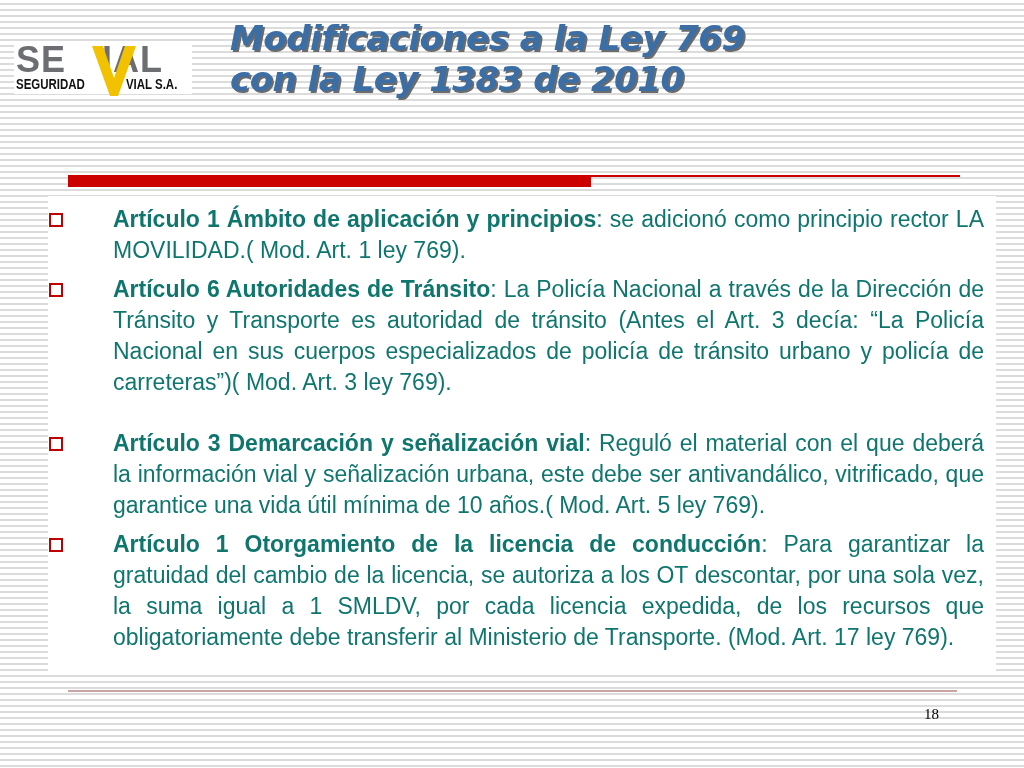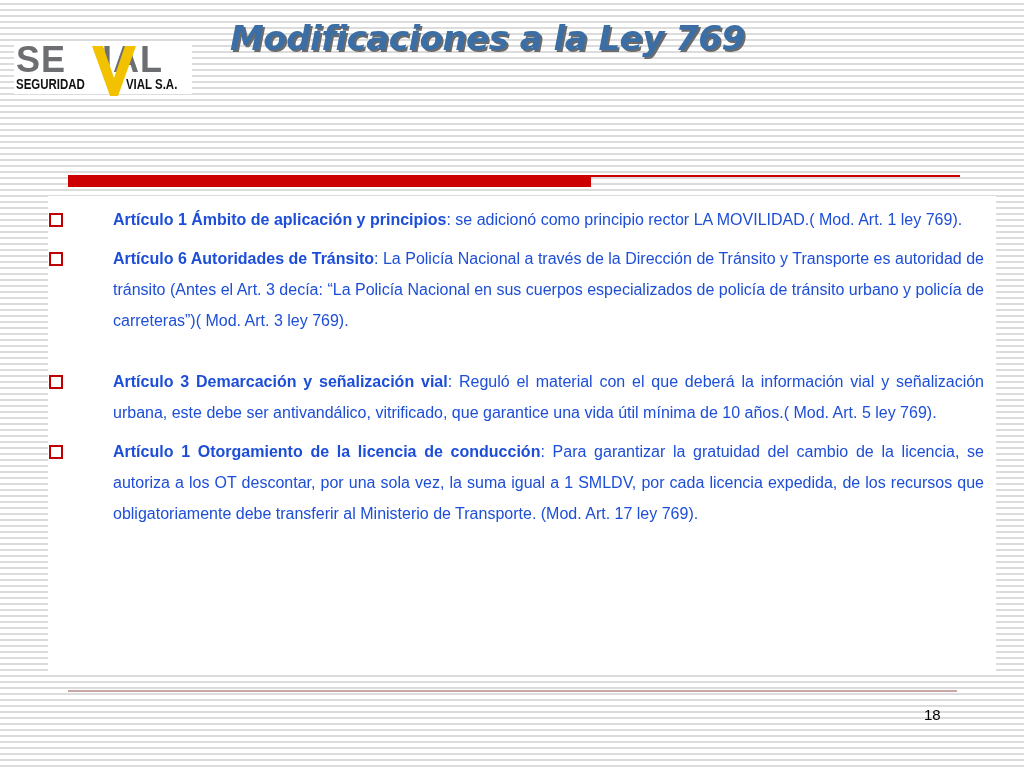--- a/index.html
+++ b/index.html
@@ -96,23 +96,23 @@
       position: absolute;
       left: 0; top: 8px;
       width: 948px;
     }
     .bullet {
       position: relative;
       padding-left: 33px;
       padding-right: 12px;
       margin-bottom: 8px;
       font-family: "Liberation Sans", sans-serif;
-      font-size: 16px;
+      font-size: 23px;
       line-height: 31px;
-      color: #1d4ed8;
+      color: #0f766e;
       text-align: justify;
     }
     .bullet-box {
       position: absolute;
       left: -14px; top: 9px;
       width: 14px; height: 14px;
       border: 2px solid #c00000;
       background: #ffffff;
     }
     .bullet-text b { font-weight: bold; }
@@ -120,21 +120,21 @@
     
     .bottom-line {
       position: absolute;
       left: 68px; top: 690px;
       width: 889px; height: 1.5px;
       background: #c9a6a6;
     }
     .page-number {
       position: absolute;
       left: 924px; top: 706px;
-      font-family: Liberation Sans, sans-serif;
+      font-family: Liberation Serif, serif;
       font-size: 15px;
       color: #000000;
     }
   </style>
 </head>
 <body>
 
 <div class="logo">
   <div class="logo-main">
     <span>SE</span><span class="v-slot"></span><span>IAL</span>
@@ -142,20 +142,21 @@
   <svg class="logo-v" viewBox="0 0 44 52">
     <polygon points="0,2 11,2 22,34 33,2 44,2 26,52 18,52" fill="#f2c200"></polygon>
   </svg>
   <div class="logo-sub">
     <span>SEGURIDAD</span><span class="gap"></span><span>VIAL S.A.</span>
   </div>
 </div>
 
 <h1 class="title">
   <span>Modificaciones a la Ley 769</span>
+  <span>con la Ley 1383 de 2010</span>
 </h1>
 
 <div class="red-bar"></div>
 <div class="red-line"></div>
 
 <div class="content">
   <ul class="bullets">
     <li class="bullet" style="padding-left:33px; margin-left:32px; width:916px;">
       <span class="bullet-box" style="left:-31px;"></span>
       <span class="bullet-text"><b>Artículo 1 Ámbito de aplicación y principios</b><span>:</span><span> se adicionó como principio rector LA MOVILIDAD.( Mod. Art. 1 ley 769).</span></span>

